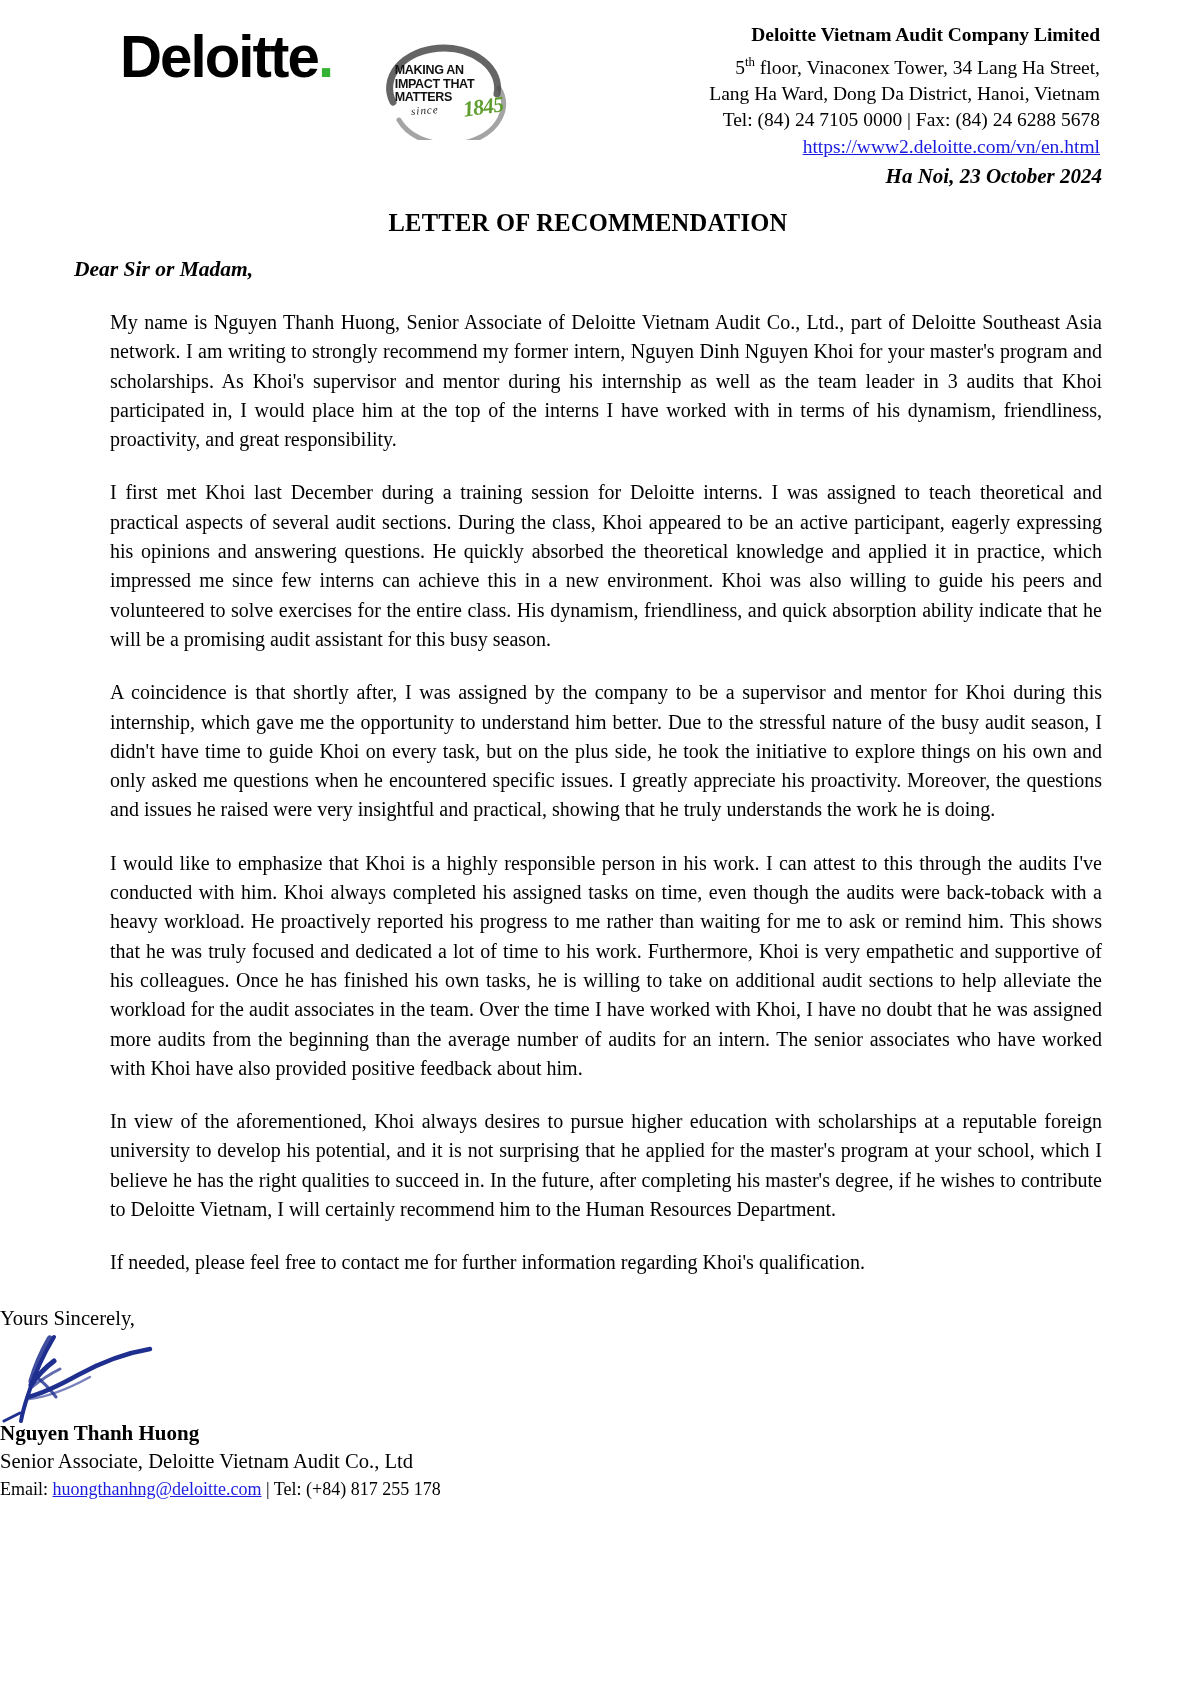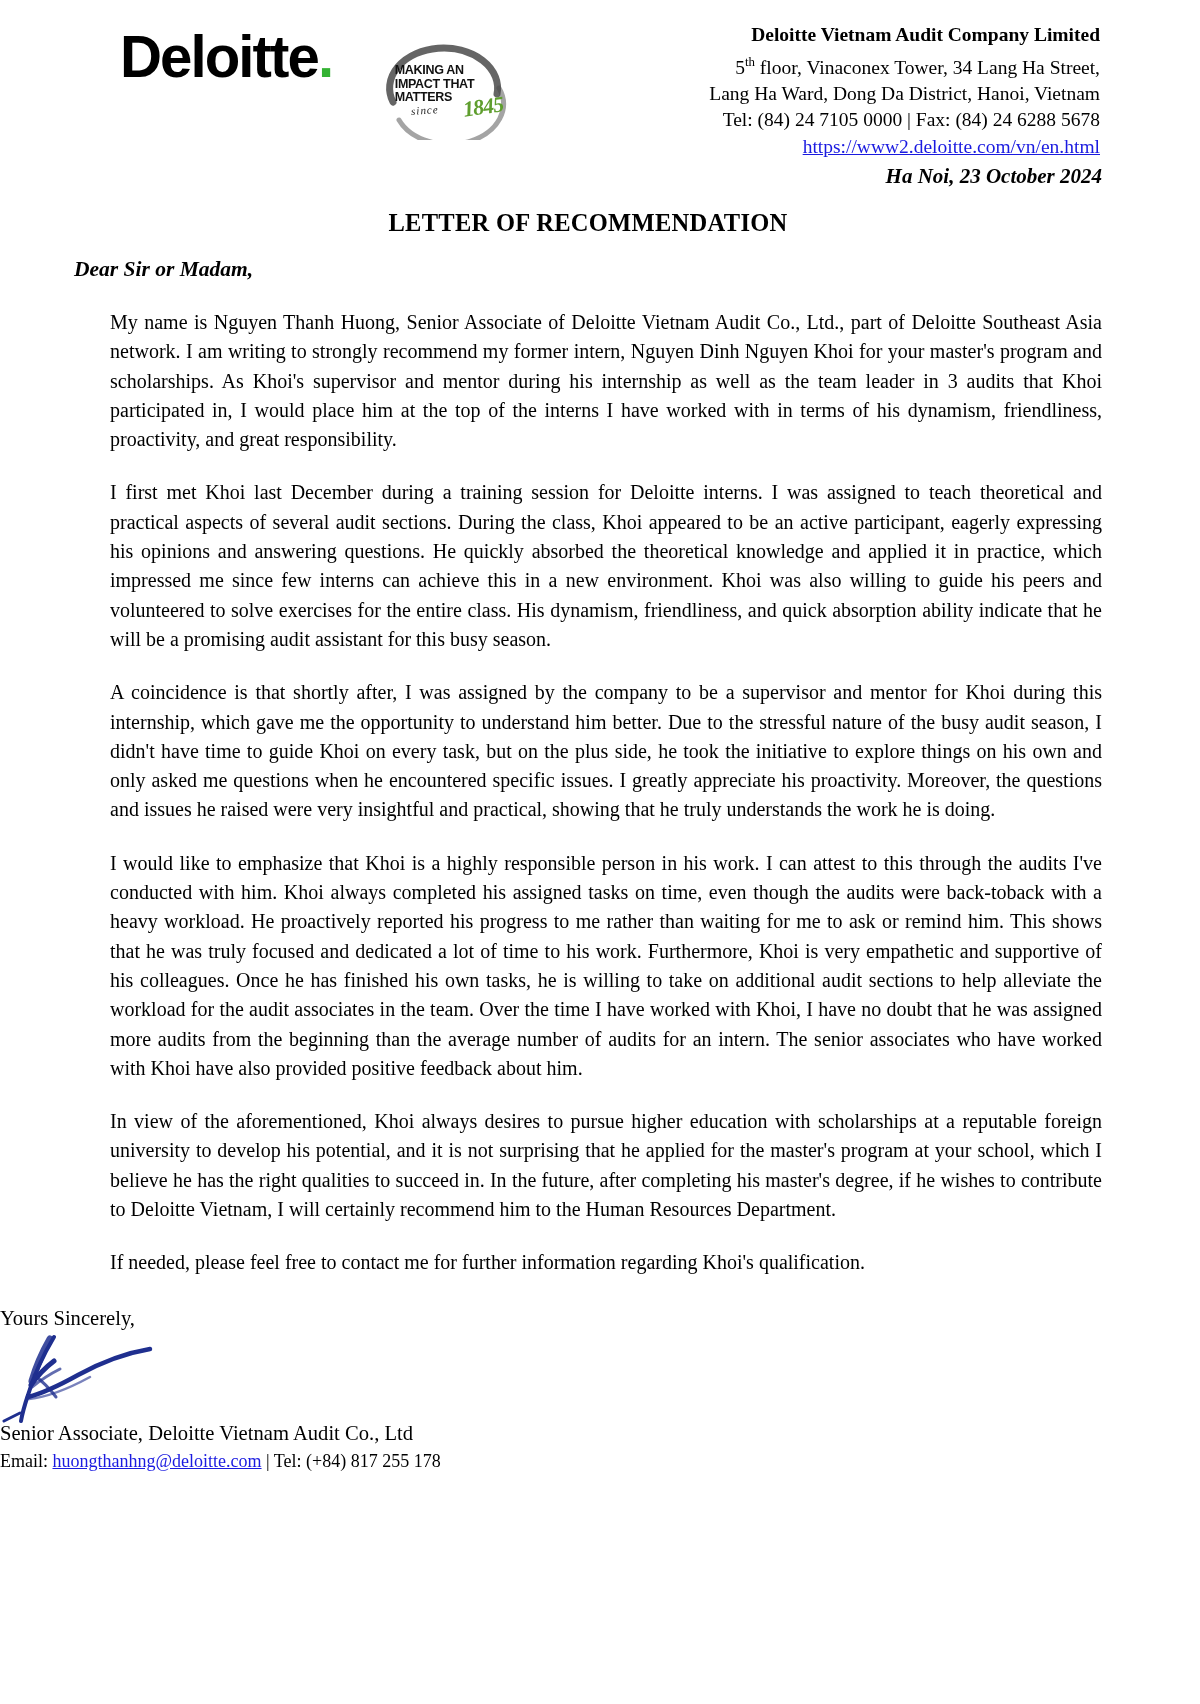--- a/index.html
+++ b/index.html
@@ -245,17 +245,18 @@
           <path d="M33 54 C 40 44, 48 36, 56 30" stroke-width="5"></path>
           <path d="M34 56 C 44 48, 54 42, 62 38" stroke-width="3" opacity="0.7"></path>
           <path d="M30 66 C 46 62, 62 54, 80 44 C 102 32, 128 22, 152 18" stroke-width="4.5"></path>
           <path d="M31 68 C 50 66, 70 58, 92 46" stroke-width="2.5" opacity="0.6"></path>
           <path d="M22 82 C 14 86, 10 88, 6 90" stroke-width="3"></path>
           <path d="M36 44 C 44 50, 52 58, 58 66" stroke-width="3" opacity="0.8"></path>
         </g>
       </svg>
     </div>
 
+    <div class="signer-name">Nguyen Thanh Huong</div>
     <div class="signer-role">Senior Associate, Deloitte Vietnam Audit Co., Ltd</div>
     <div class="signer-contact"><span>Email: </span><span class="email-link">huongthanhng@deloitte.com</span><span> | Tel: (+84) 817 255 178</span></div>
   </div>
 
 </div>
 
 </body></html>

